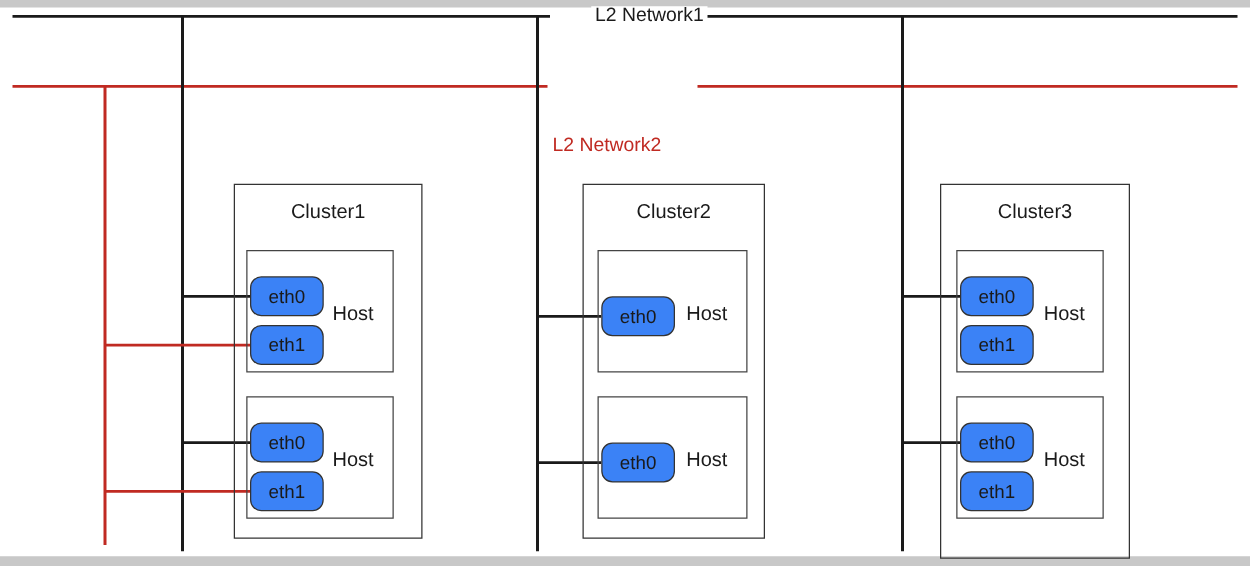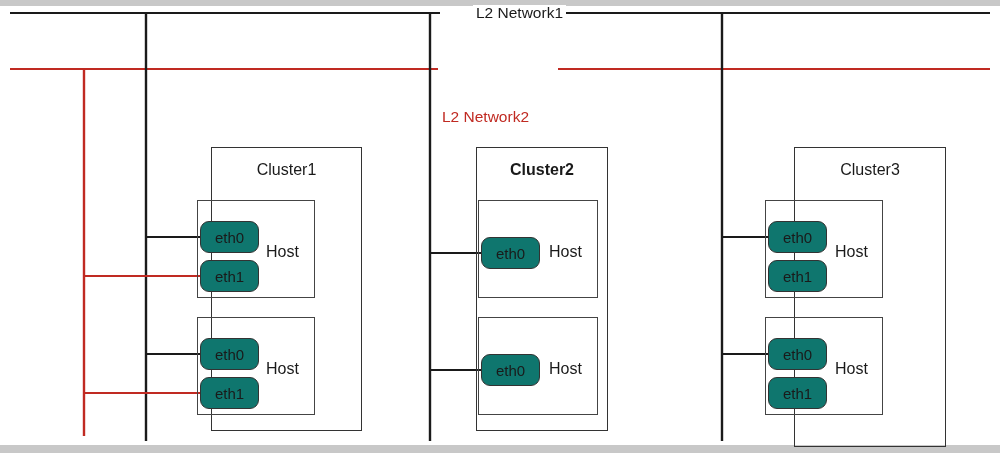--- a/index.html
+++ b/index.html
@@ -58,21 +58,21 @@
   .host-label {
     position: absolute;
     font-size: 16px;
     color: #1a1a1a;
     white-space: nowrap;
   }
   .nic {
     position: absolute;
     border: 1.6px solid #333333;
     border-radius: 9px;
-    background: #0f766e;
+    background: #3b82f6;
     box-sizing: border-box;
     display: flex;
     align-items: center;
     justify-content: center;
     font-size: 15px;
     color: #1a1a1a;
     white-space: nowrap;
   }
   .topframe-top, .topframe-bottom {
     position: absolute;
@@ -122,47 +122,47 @@
 
     <line x1="722" y1="237" x2="768" y2="237" stroke="#1a1a1a" stroke-width="2.2"></line>
 
     <line x1="722" y1="354" x2="768" y2="354" stroke="#1a1a1a" stroke-width="2.2"></line>
   </svg>
 
   <div class="netlabel n1" style="left:441px; top:5px;margin-left:32px;">L2 Network1</div>
 
   <div class="netlabel n2" style="left:439px; top:61px;">L2 Network2</div>
 
-  <div class="cluster-box" style="left:187px; top:147px; width:151px; height:284px;margin-left:24px;">
+  <div class="cluster-box" style="left:187px; top:147px; width:151px; height:284px;">
     <div class="cluster-title" style="top:13px;">Cluster1</div>
   </div>
 
   <div class="host-box" style="left:197px; top:200px; width:118px; height:98px;"></div>
   <div class="host-label" style="left:266px; top:243px;">Host</div>
   <div class="nic" style="left:200px; top:221px; width:59px; height:32px;">eth0</div>
   <div class="nic" style="left:200px; top:260px; width:59px; height:32px;">eth1</div>
 
   <div class="host-box" style="left:197px; top:317px; width:118px; height:98px;"></div>
   <div class="host-label" style="left:266px; top:360px;">Host</div>
   <div class="nic" style="left:200px; top:338px; width:59px; height:32px;">eth0</div>
   <div class="nic" style="left:200px; top:377px; width:59px; height:32px;">eth1</div>
 
-  <div class="cluster-box" style="left:476px; top:147px; width:132px; height:284px;font-weight:bold;">
+  <div class="cluster-box" style="left:466px; top:147px; width:146px; height:284px;">
     <div class="cluster-title" style="top:13px;">Cluster2</div>
   </div>
 
   <div class="host-box" style="left:478px; top:200px; width:120px; height:98px;"></div>
   <div class="host-label" style="left:549px; top:243px;">Host</div>
   <div class="nic" style="left:481px; top:237px; width:59px; height:32px;">eth0</div>
 
   <div class="host-box" style="left:478px; top:317px; width:120px; height:98px;"></div>
   <div class="host-label" style="left:549px; top:360px;">Host</div>
   <div class="nic" style="left:481px; top:354px; width:59px; height:32px;">eth0</div>
 
-  <div class="cluster-box" style="left:794px; top:147px; width:152px; height:300px;">
+  <div class="cluster-box" style="left:752px; top:147px; width:152px; height:300px;">
     <div class="cluster-title" style="top:13px;">Cluster3</div>
   </div>
 
   <div class="host-box" style="left:765px; top:200px; width:118px; height:98px;"></div>
   <div class="host-label" style="left:835px; top:243px;">Host</div>
   <div class="nic" style="left:768px; top:221px; width:59px; height:32px;">eth0</div>
   <div class="nic" style="left:768px; top:260px; width:59px; height:32px;">eth1</div>
 
   <div class="host-box" style="left:765px; top:317px; width:118px; height:98px;"></div>
   <div class="host-label" style="left:835px; top:360px;">Host</div>

